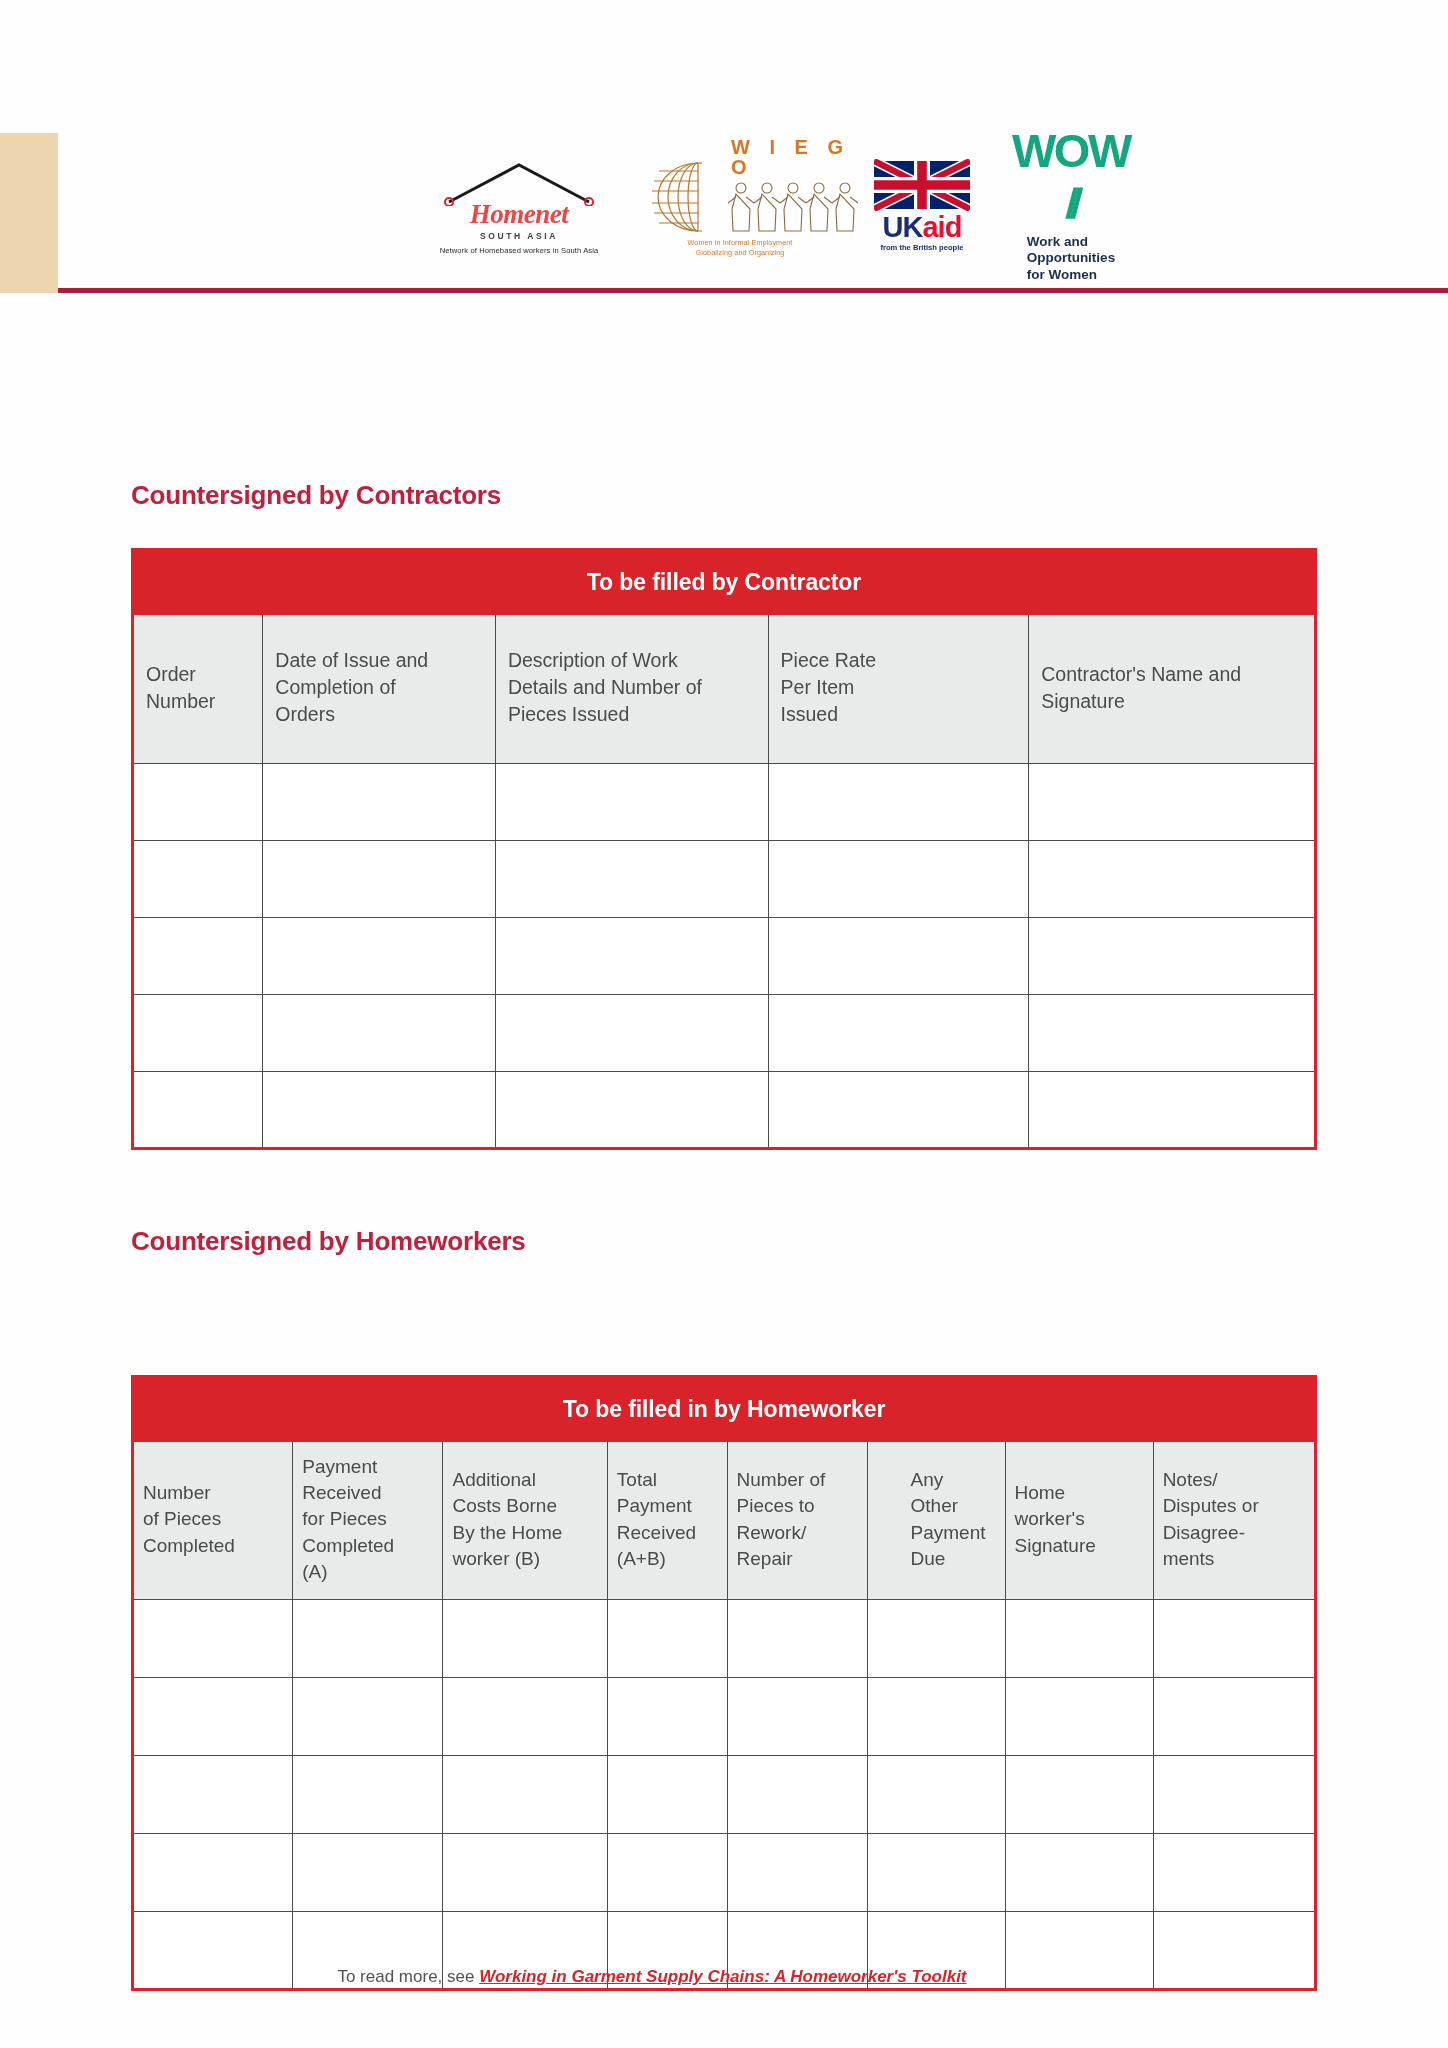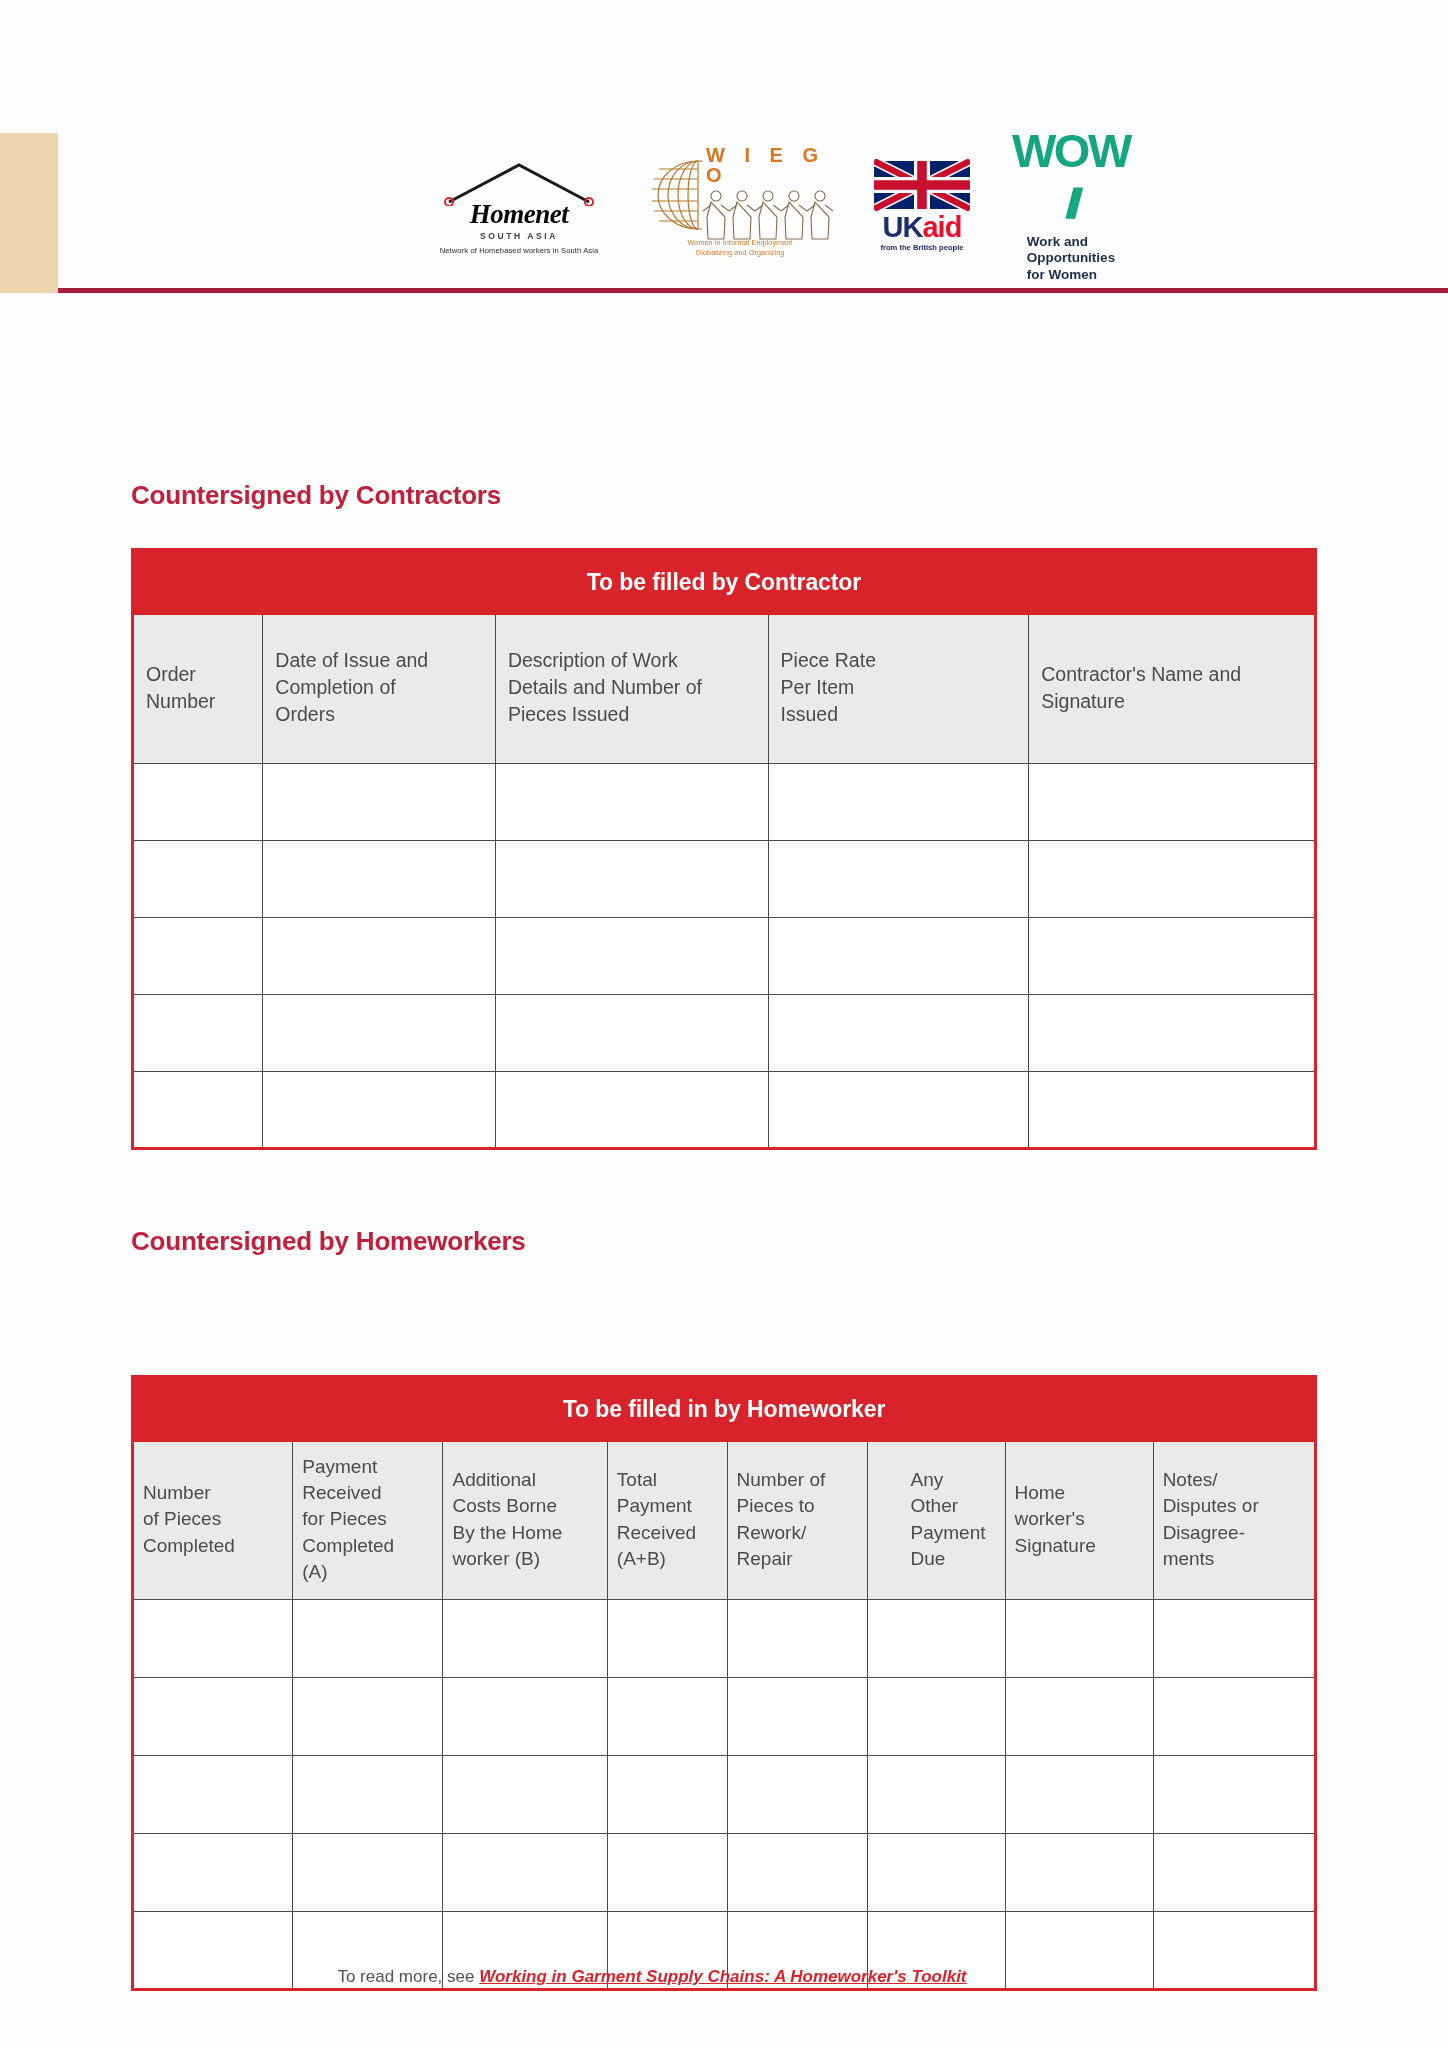--- a/index.html
+++ b/index.html
@@ -61,21 +61,21 @@
     height: 46px;
     width: 152px;
     margin: 0 auto 1px;
   }
   .homenet-roof svg { display: block; }
   .homenet-word {
     font-family: "Liberation Serif", serif;
     font-style: italic;
     font-weight: bold;
     font-size: 27px;
-    color: #000000;
+    color: #ef4444;
     letter-spacing: -0.5px;
     line-height: 1;
     margin-top: -6px;
   }
   .homenet-sub {
     font-size: 8.5px;
     letter-spacing: 2.6px;
     color: #44403c;
     font-weight: bold;
     margin-top: 3px;
@@ -86,21 +86,21 @@
     margin-top: 5px;
     letter-spacing: 0.1px;
   }
 
   
   .logo-wiego {
     width: 196px;
     position: relative;
     height: 104px;
   }
-  .wiego-main { display: flex; align-items: center; height: 84px; }
+  .wiego-main { display: flex; align-items: flex-end; height: 84px; gap: 25px; }
   .wiego-globe { width: 60px; height: 80px; flex: none; }
   .wiego-right { flex: 1; }
   .wiego-letters {
     font-size: 20px;
     font-weight: bold;
     color: #d9761f;
     letter-spacing: 7px;
     line-height: 1;
     padding-left: 4px;
   }

